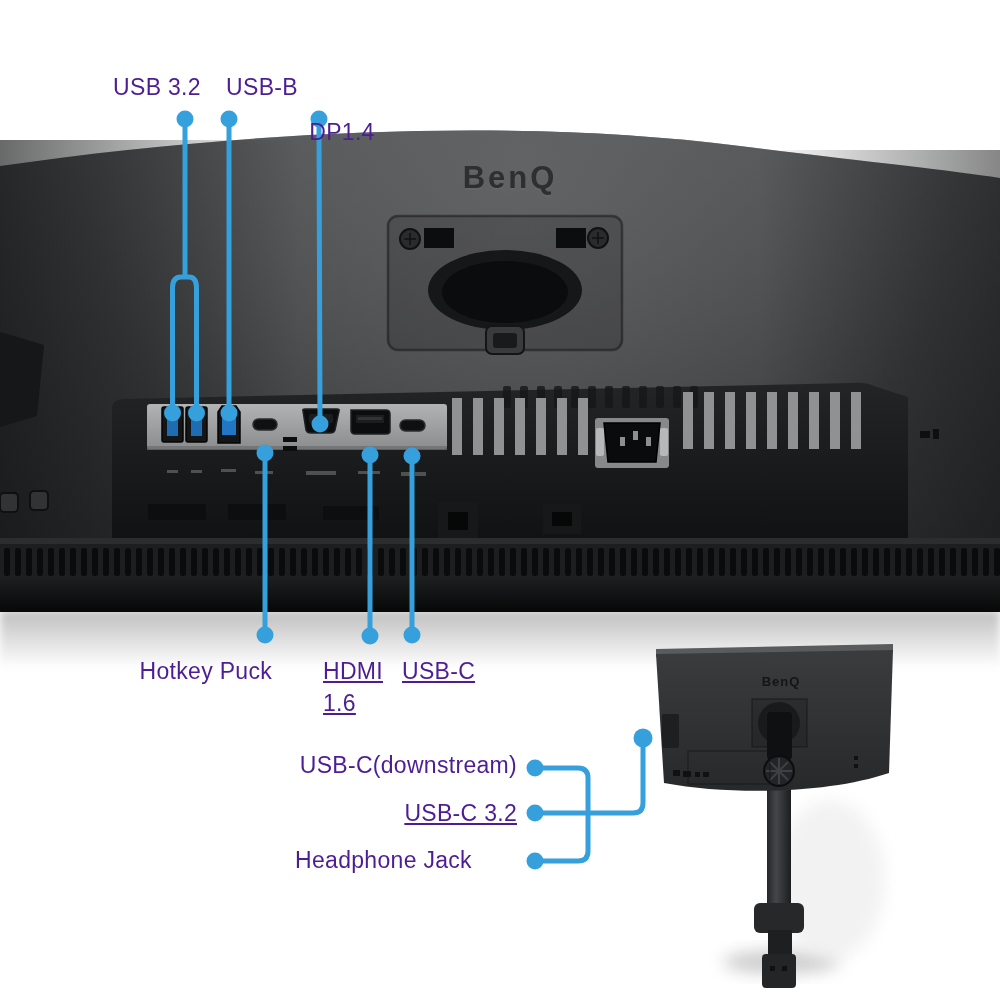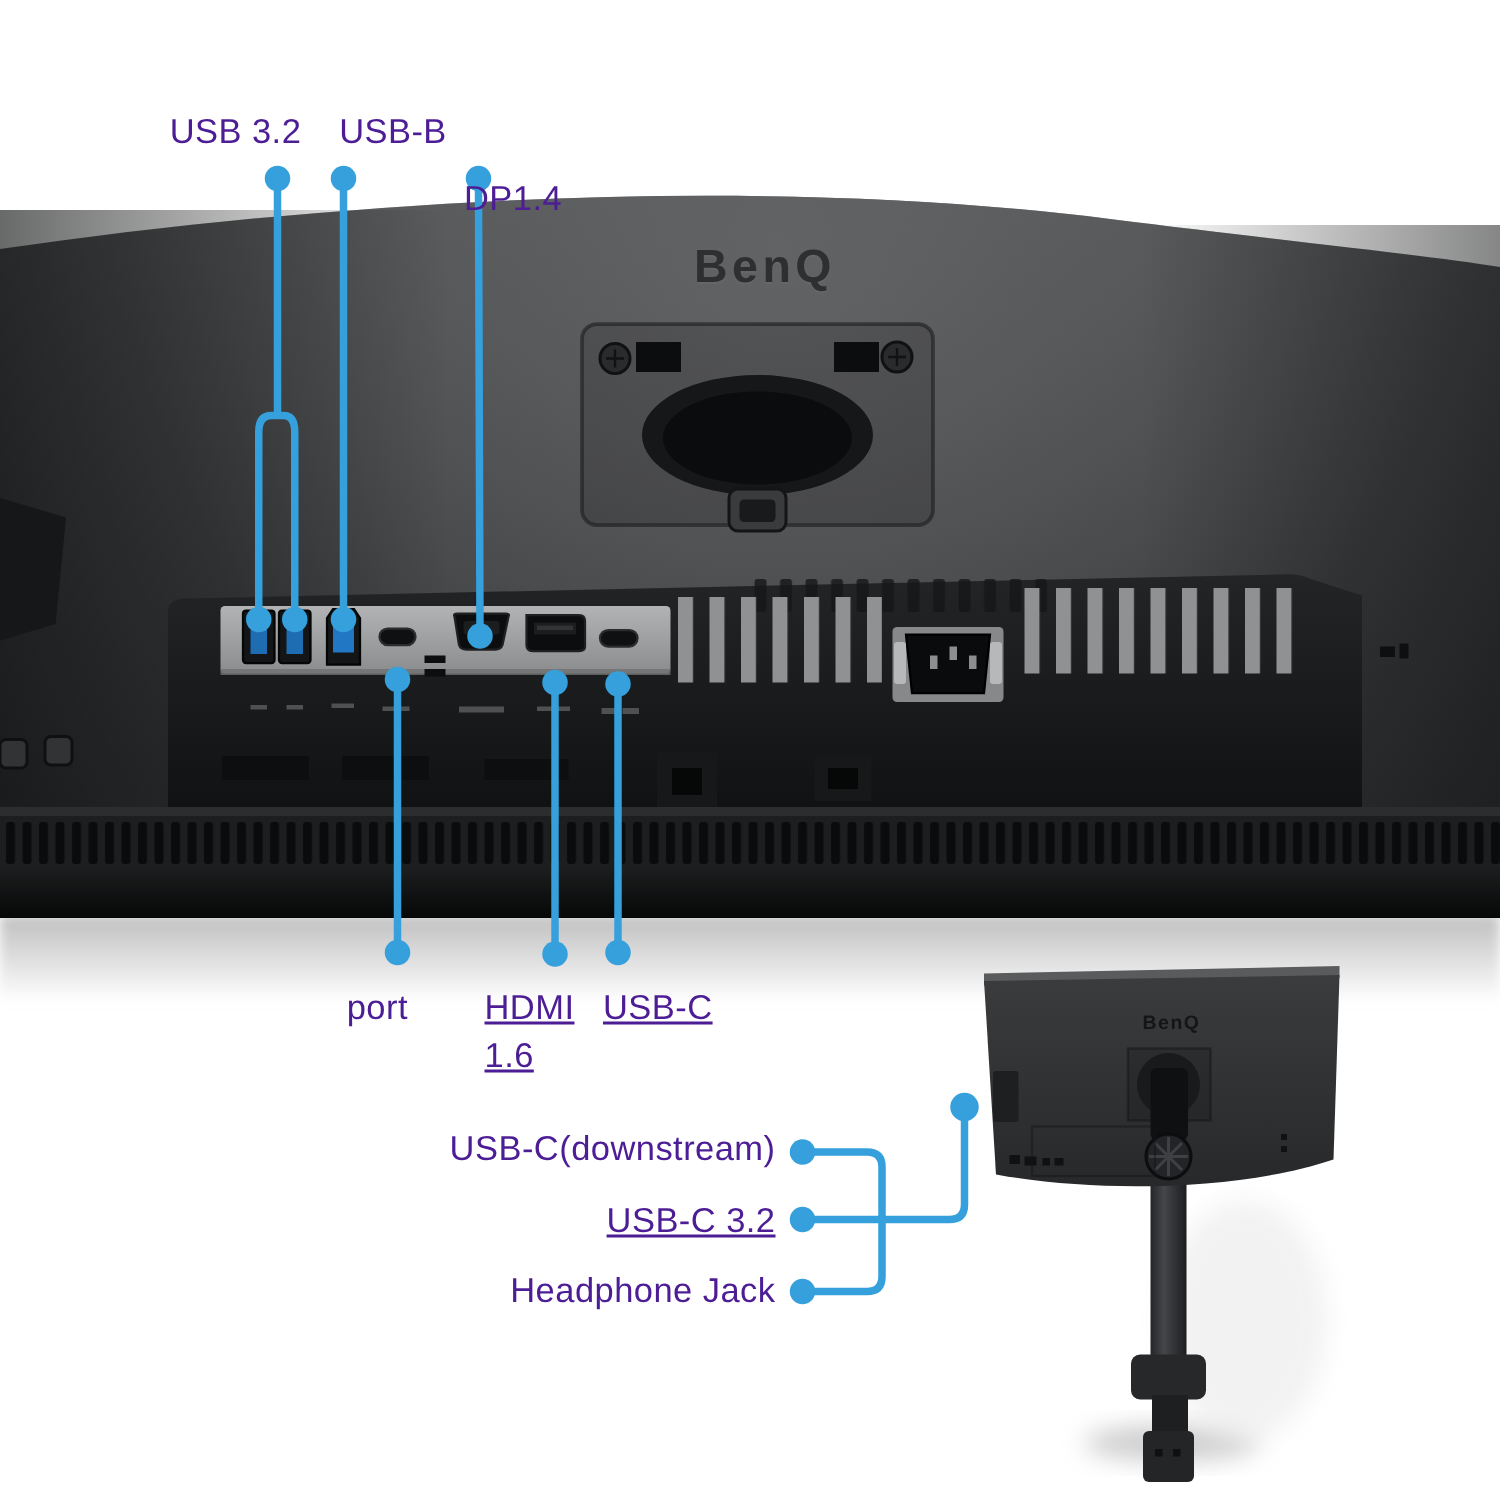--- a/index.html
+++ b/index.html
@@ -259,25 +259,25 @@
     <circle cx="535" cy="861" r="8.5"></circle>
     <circle cx="643" cy="738" r="9.5"></circle>
   </g>
 </svg>
 
 <div class="lbl c" style="left:100px;top:75px;width:114px;">USB 3.2</div>
 <div class="lbl c" style="left:205px;top:75px;width:114px;">USB-B</div>
 <div class="lbl c" style="left:285px;top:75px;width:114px;margin-top:45px;">DP1.4</div>
 
 <div class="lbl r" style="left:130px;top:655px;width:142px;">
-  <span class="line">port</span>
+  <span class="line">Hotkey Puck</span>
 </div>
 <div class="lbl l" style="left:323px;top:655px;">
   <span class="line">HDMI</span>
   <span class="line">1.6</span>
 </div>
 <div class="lbl l" style="left:402px;top:655px;">
   <span class="line">USB-C</span>
 </div>
 
 <div class="lbl r" style="left:250px;top:753px;width:267px;">USB-C(downstream)</div>
 <div class="lbl r" style="left:250px;top:801px;width:267px;text-decoration:underline;">USB-C 3.2</div>
-<div class="lbl r" style="left:250px;top:848px;width:267px;">Headphone Jack</div>
+<div class="lbl r" style="left:250px;top:848px;width:267px;text-align:center;">Headphone Jack</div>
 
 </body></html>

